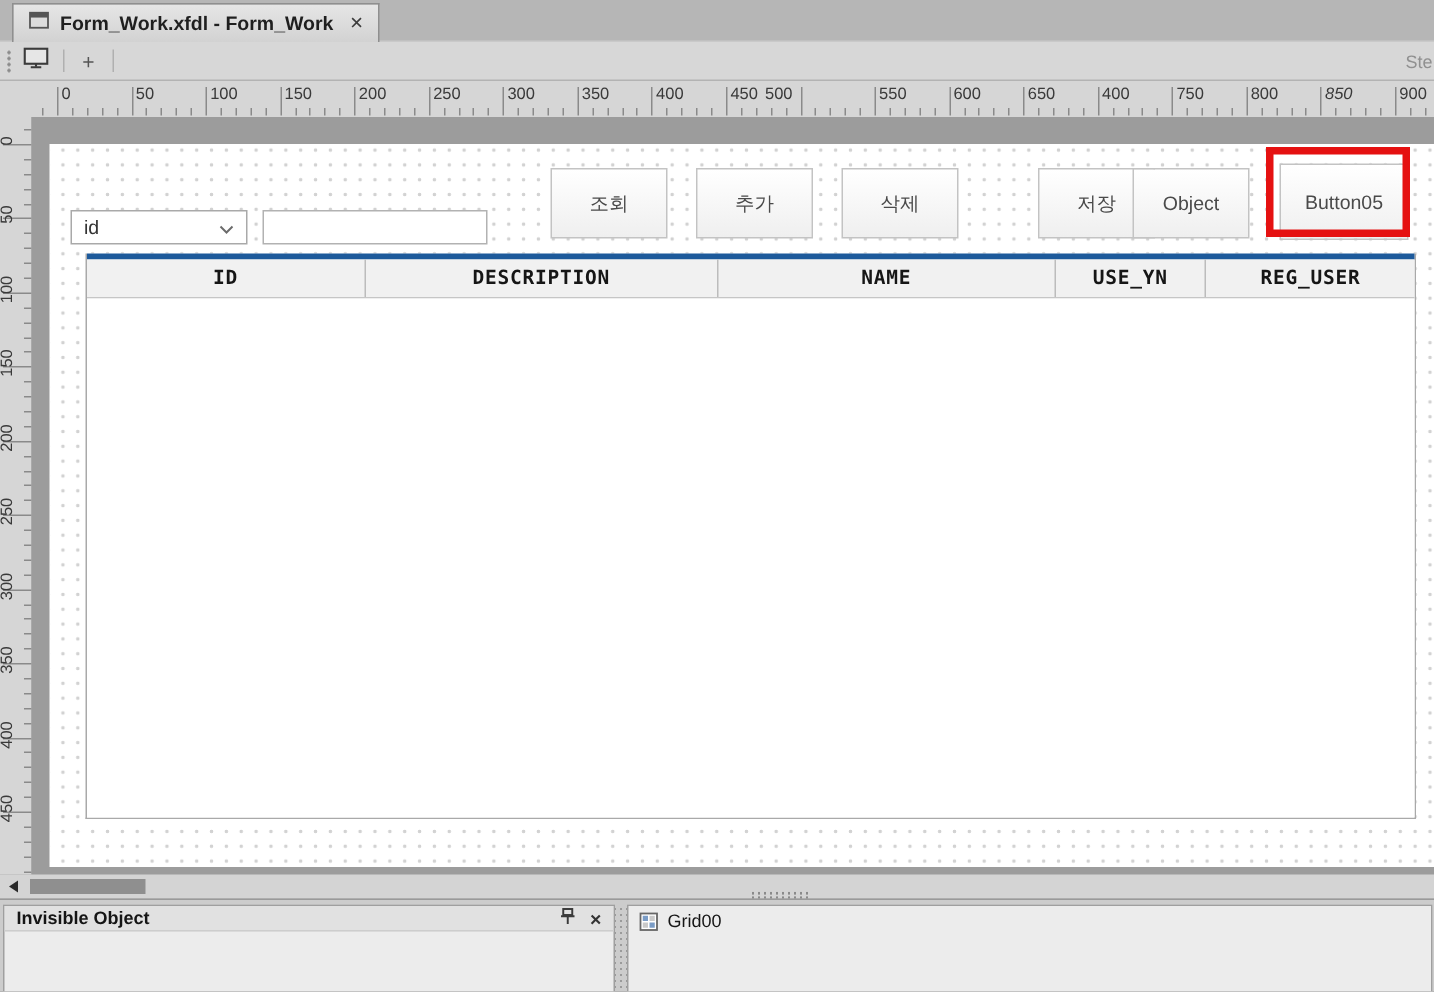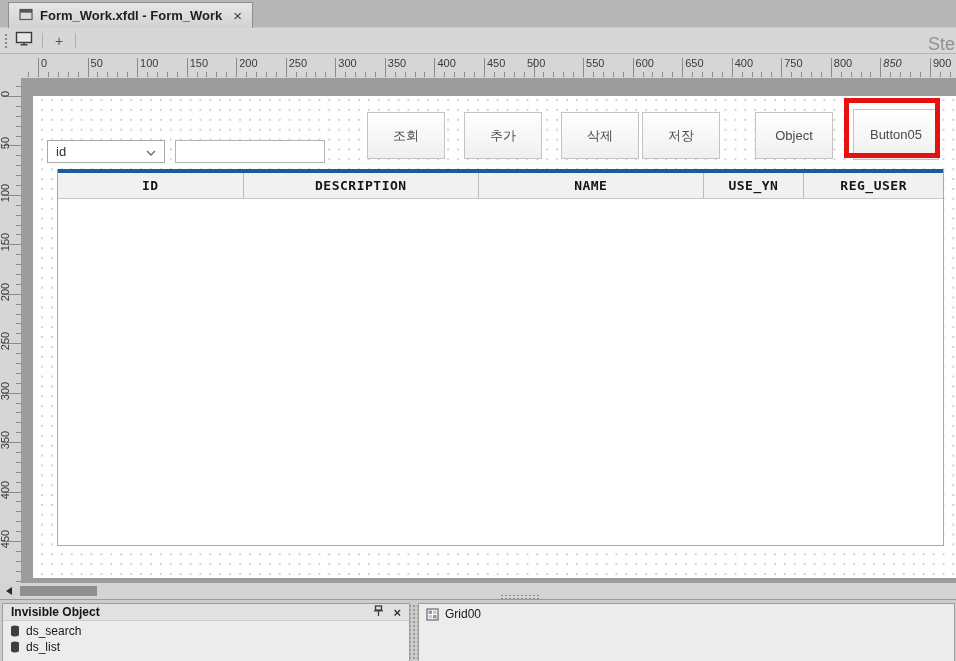--- a/index.html
+++ b/index.html
@@ -20,21 +20,21 @@
   
   .toolbar { position:absolute; left:0; top:28px; width:956px; height:26px;
              background:#d7d7d7; border-bottom:1px solid #b3b3b3;
              display:flex; align-items:center; }
   .grip { width:4px; height:16px; margin:0 7px 0 4px;
           background-image:radial-gradient(circle,#8a8a8a 1px,transparent 1.2px);
           background-size:4px 4px; }
   .screen-label { font-size:13px; color:#1f1f1f; margin-left:5px; white-space:nowrap; }
   .tsep { width:1px; height:15px; background:#b0b0b0; margin:0 9px; }
   .plus { font-size:14px; color:#555; width:14px; text-align:center; cursor:default; }
-  .right-text { position:absolute; right:1px; top:6px; font-size:18px; color:#909090; }
+  .right-text { position:absolute; right:1px; top:6px; font-size:12px; color:#909090; }
 
   
   .hruler { position:absolute; left:0; top:54px; width:956px; height:24px; background:#d6d6d6; }
   .htick { position:absolute; bottom:1px; width:1px; background:#8a8a8a; }
   .hlabel { position:absolute; top:3px; font-size:11px; color:#3a3a3a; }
   .vruler { position:absolute; left:0; top:78px; width:21px; height:505px; background:#d6d6d6; }
   .vtick { position:absolute; right:0; height:1px; background:#8a8a8a; }
   .vlabel { position:absolute; left:-11px; width:32px; text-align:center;
             transform:rotate(-90deg); font-size:11px; color:#3a3a3a; }
 
@@ -216,21 +216,21 @@
       <div class="hlabel" style="left: 288.75px;">250</div>
       <div class="htick" style="left: 335.3px; height: 19px;"></div>
       <div class="hlabel" style="left: 338.3px;">300</div>
       <div class="htick" style="left: 384.85px; height: 19px;"></div>
       <div class="hlabel" style="left: 387.85px;">350</div>
       <div class="htick" style="left: 434.4px; height: 19px;"></div>
       <div class="hlabel" style="left: 437.4px;">400</div>
       <div class="htick" style="left: 483.95px; height: 19px;"></div>
       <div class="hlabel" style="left: 486.95px;">450</div>
       <div class="htick" style="left: 533.5px; height: 19px;"></div>
-      <div class="hlabel" style="left: 527px;">500</div>
+      <div class="hlabel" style="left: 510px;">500</div>
       <div class="htick" style="left: 583.05px; height: 19px;"></div>
       <div class="hlabel" style="left: 586.05px;">550</div>
       <div class="htick" style="left: 632.6px; height: 19px;"></div>
       <div class="hlabel" style="left: 635.6px;">600</div>
       <div class="htick" style="left: 682.15px; height: 19px;"></div>
       <div class="hlabel" style="left: 685.15px;">650</div>
       <div class="htick" style="left: 731.7px; height: 19px;"></div>
       <div class="hlabel" style="left: 734.7px;">400</div>
       <div class="htick" style="left: 781.25px; height: 19px;"></div>
       <div class="hlabel" style="left: 784.25px;">750</div>
@@ -316,21 +316,21 @@
           </svg>
         </span>
       </div>
 
       <div class="edit" title=""></div>
 
       <div id="button-row">
           <div class="cbtn" style="left: 334px; top: 16px; width: 78px; height: 47px;">조회</div>
           <div class="cbtn" style="left: 431px; top: 16px; width: 78px; height: 47px;">추가</div>
           <div class="cbtn" style="left: 528px; top: 16px; width: 78px; height: 47px;">삭제</div>
-          <div class="cbtn" style="left: 609px; top: 16px; width: 78px; height: 47px;">저장</div>
+          <div class="cbtn" style="left: 659px; top: 16px; width: 78px; height: 47px;">저장</div>
           <div class="cbtn" style="left: 722px; top: 16px; width: 78px; height: 47px;">Object</div>
           <div class="cbtn" style="left: 820px; top: 13px; width: 86px; height: 51px;">Button05</div>
         </div>
 
       <div class="selbox" style="border-color: rgb(229, 17, 17);"></div>
 
       <div class="grid">
         <div class="grid-blue" style="background: rgb(29, 90, 155);"></div>
         <div class="grid-head" id="grid-head">
             <div class="gcol" style="width: 186px;">ID</div>
@@ -360,42 +360,20 @@
           <span>
             <svg width="11" height="12" viewBox="0 0 11 12">
               <rect x="2.5" y="1" width="6" height="4" fill="none" stroke="#3a3a3a" stroke-width="1.3"></rect>
               <line x1="1" y1="5.8" x2="10" y2="5.8" stroke="#3a3a3a" stroke-width="1.3"></line>
               <line x1="5.5" y1="6" x2="5.5" y2="11" stroke="#3a3a3a" stroke-width="1.3"></line>
             </svg>
           </span>
           <span class="panel-close">×</span>
         </span>
       </div>
-      <div class="panel-list" id="invisible-list">
-          <div class="pitem">
-            <span style="display: flex;">
-              <svg width="10" height="12" viewBox="0 0 10 12">
-                <ellipse cx="5" cy="2.3" rx="4" ry="1.9" fill="#3f3f3f"></ellipse>
-                <rect x="1" y="2.3" width="8" height="7.2" fill="#3f3f3f"></rect>
-                <ellipse cx="5" cy="9.5" rx="4" ry="1.9" fill="#3f3f3f"></ellipse>
-              </svg>
-            </span>
-            <span>ds_search</span>
-          </div>
-          <div class="pitem">
-            <span style="display: flex;">
-              <svg width="10" height="12" viewBox="0 0 10 12">
-                <ellipse cx="5" cy="2.3" rx="4" ry="1.9" fill="#3f3f3f"></ellipse>
-                <rect x="1" y="2.3" width="8" height="7.2" fill="#3f3f3f"></rect>
-                <ellipse cx="5" cy="9.5" rx="4" ry="1.9" fill="#3f3f3f"></ellipse>
-              </svg>
-            </span>
-            <span>ds_list</span>
-          </div>
-        </div>
     </div>
 
     <div class="vsplitter"></div>
 
     <div class="panel right">
       <div class="panel-list" id="binding-list">
           <div class="pitem">
             <span style="display: flex;">
               <svg width="13" height="13" viewBox="0 0 13 13">
                 <rect x="1" y="1" width="11" height="11" fill="#fff" stroke="#676767" stroke-width="1.2"></rect>

